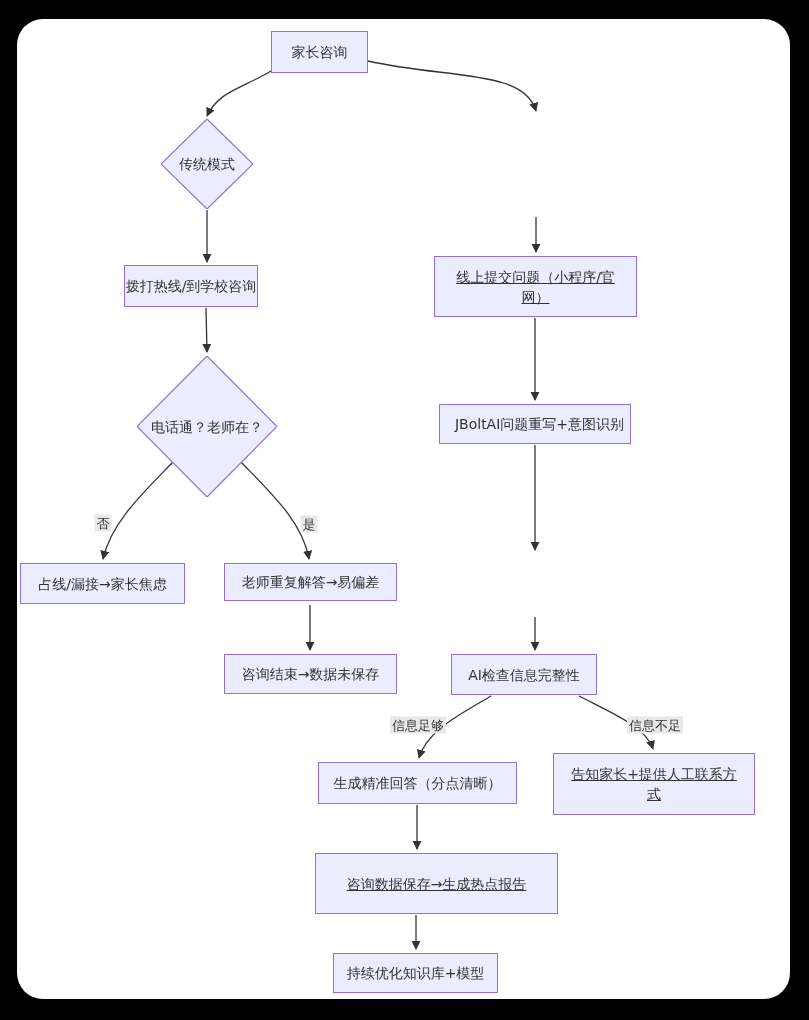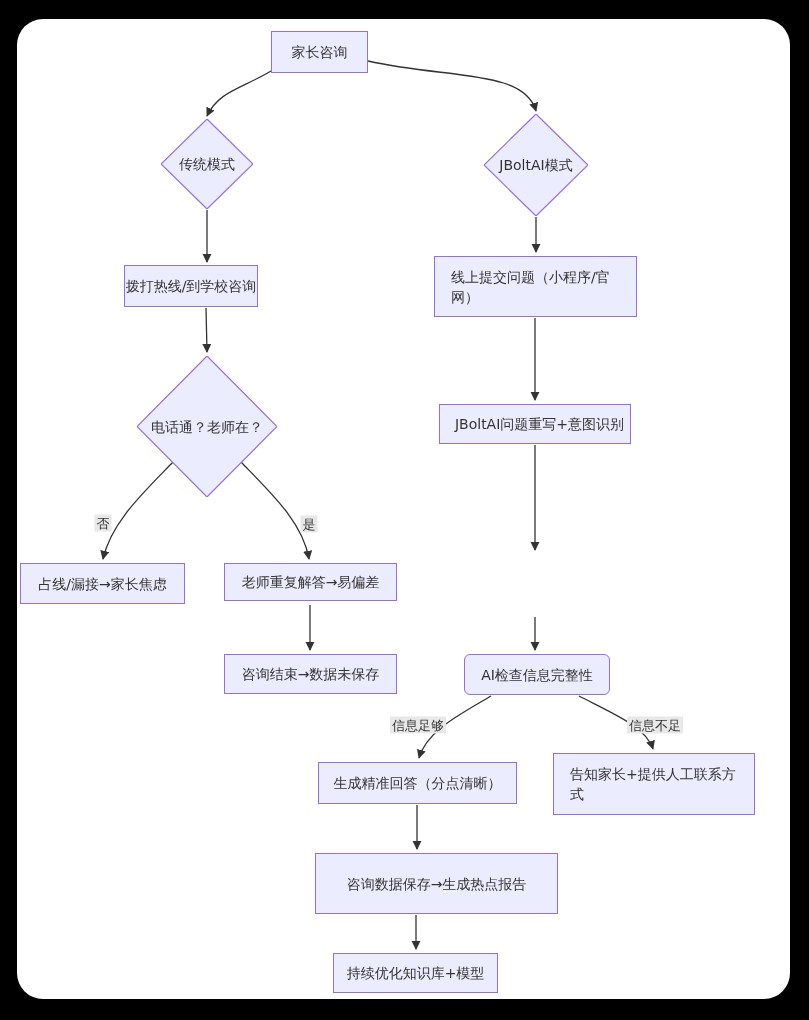--- a/index.html
+++ b/index.html
@@ -15,29 +15,29 @@
     border-radius:26px;
     overflow:hidden;
   }
   svg.edges { position:absolute; left:0; top:0; width:773px; height:980px; }
   svg.edges path.edge { fill:none; stroke: var(--edge-line, #333333); stroke-width:1.3px; }
   svg.edges .arrowhead { fill: var(--edge-line, #333333); }
 
   .node {
     position:absolute; box-sizing:border-box;
     display:flex; align-items:center; justify-content:center;
-    text-align:left; color: var(--text, #333333);
+    text-align:center; color: var(--text, #333333);
     font-size:14px; line-height:20px;
     white-space:nowrap;
   }
   .node.rect {
     background: var(--node-fill, #ECECFF);
     border:1px solid var(--node-border, #9370DB);
   }
-  .node.rect.wrap { white-space:normal; padding:0 16px; }
+  .node.rect.wrap { white-space:normal; padding:0 16px;text-decoration:underline; }
   .node.diamond { background:transparent; border:none; }
   .node.diamond svg.shape { position:absolute; left:0; top:0; width:100%; height:100%; }
   .node.diamond polygon {
     fill: var(--node-fill, #ECECFF);
     stroke: var(--node-border, #9370DB);
     stroke-width:1.2;
   }
   .node .node-label { position:relative; z-index:1; }
 
   .edge-label {
@@ -80,26 +80,20 @@
     <span class="node-label">家长咨询</span>
   </div>
 
   <div class="node diamond" style="left:144px; top:100px; width:92px; height:90px;">
     <svg class="shape" viewBox="0 0 92 90">
       <polygon points="46,0 92,45 46,90 0,45"></polygon>
     </svg>
     <span class="node-label">传统模式</span>
   </div>
 
-  <div class="node diamond" style="left:467px; top:95px; width:104px; height:102px;">
-    <svg class="shape" viewBox="0 0 104 102">
-      <polygon points="52,0 104,51 52,102 0,51"></polygon>
-    </svg>
-    <span class="node-label">JBoltAI模式</span>
-  </div>
 
   <div class="node rect" style="left:107px; top:246px; width:134px; height:42px;">
     <span class="node-label">拨打热线/到学校咨询</span>
   </div>
 
   <div class="node diamond" style="left:120px; top:337px; width:140px; height:141px;">
     <svg class="shape" viewBox="0 0 140 141">
       <polygon points="70,0 140,70.5 70,141 0,70.5"></polygon>
     </svg>
     <span class="node-label">电话通？老师在？</span>
@@ -119,21 +113,21 @@
 
   <div class="node rect wrap" style="left:417px; top:237px; width:203px; height:61px;">
     <span class="node-label">线上提交问题（小程序/官网）</span>
   </div>
 
   <div class="node rect" style="left:422px; top:385px; width:192px; height:40px;padding-left:9px;">
     <span class="node-label">JBoltAI问题重写+意图识别</span>
   </div>
 
 
-  <div class="node rect" style="left:447px; top:635px; width:146px; height:41px;border-radius:6px;">
+  <div class="node rect" style="left:434px; top:635px; width:146px; height:41px;">
     <span class="node-label">AI检查信息完整性</span>
   </div>
 
   <div class="node rect" style="left:301px; top:743px; width:199px; height:42px;">
     <span class="node-label">生成精准回答（分点清晰）</span>
   </div>
 
   <div class="node rect wrap" style="left:536px; top:734px; width:202px; height:62px;">
     <span class="node-label">告知家长+提供人工联系方式</span>
   </div>

